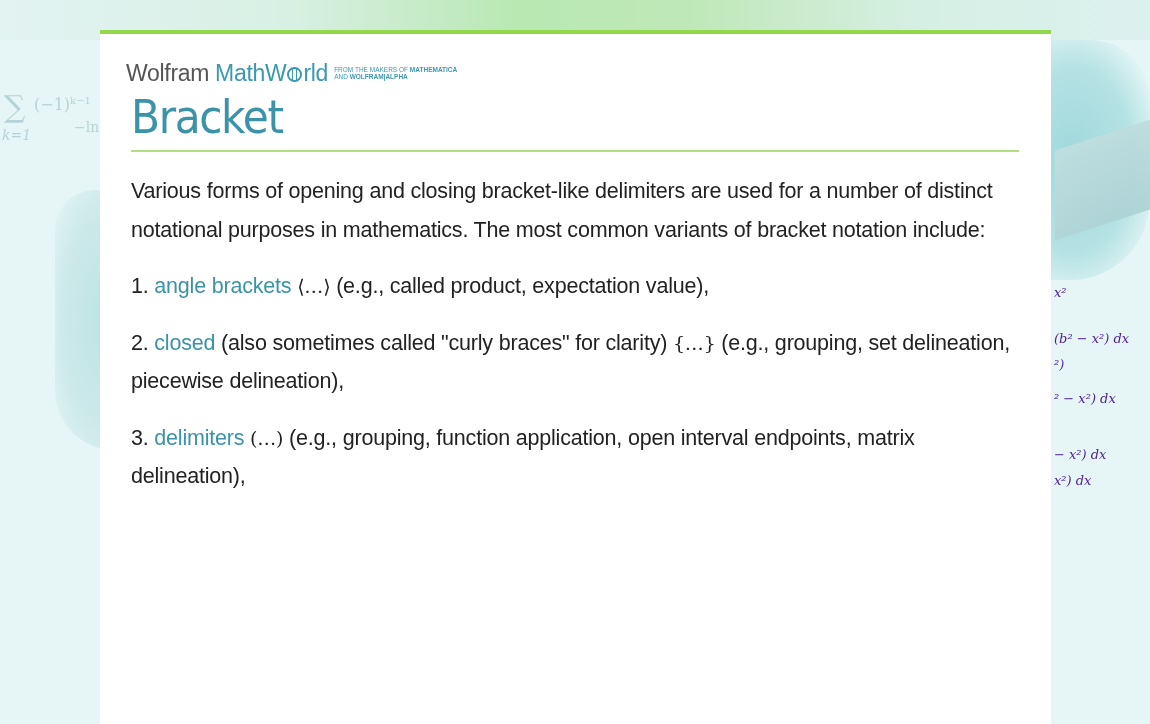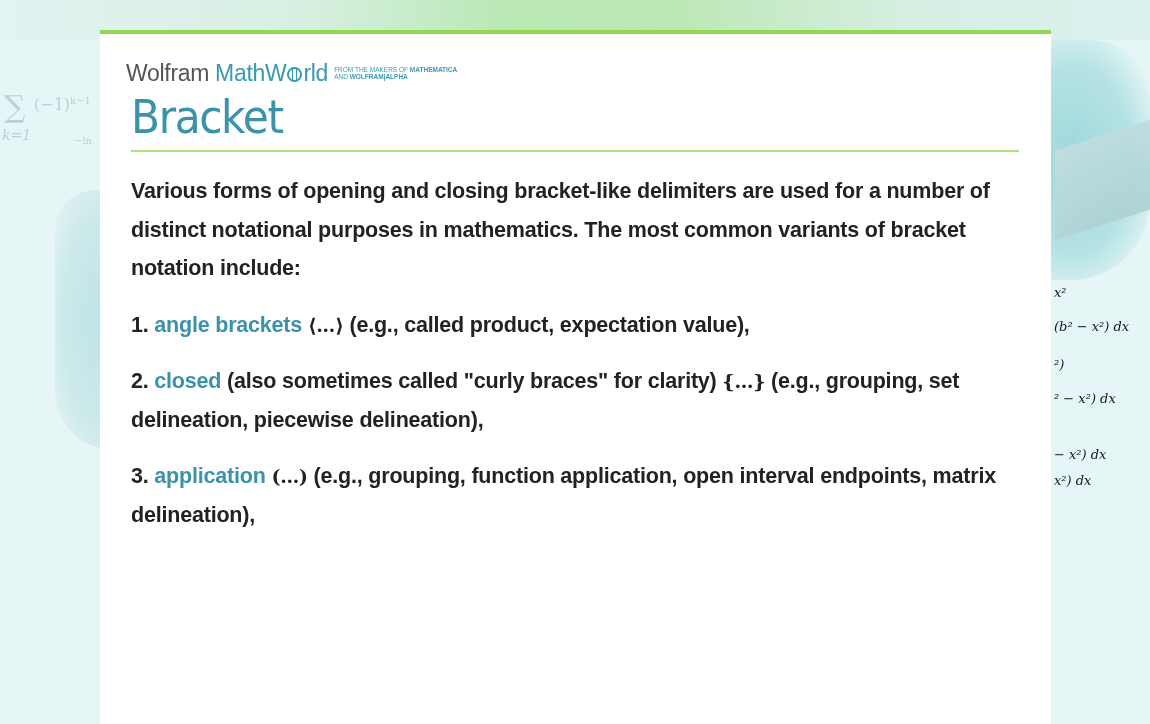--- a/index.html
+++ b/index.html
@@ -12,41 +12,41 @@
       position: absolute; left: 0; top: 0; width: 1150px; height: 40px;
       background: linear-gradient(90deg, #e2f3f2 0%, #d8f0e4 25%, #b9e8b3 45%, #bfe8b8 60%, #d6efe4 80%, #dcf1ef 100%);
     }
     .bg-left-math {
       position: absolute; left: 0; top: 85px; width: 100px; height: 80px;
       font-family: "DejaVu Serif", serif; color: #b5d3d6; font-size: 16px; font-style: italic;
     }
     .bg-left-math .sigma { position: absolute; left: 4px; top: 4px; font-size: 30px; font-style: normal; }
     .bg-left-math .sup { position: absolute; left: 34px; top: 10px; font-size: 16px; font-style: normal; }
     .bg-left-math .low { position: absolute; left: 2px; top: 42px; font-size: 14px; text-align: right; }
-    .bg-left-math .ln { position: absolute; left: 74px; top: 50px; font-size: 10px; font-style: normal; }
+    .bg-left-math .ln { position: absolute; left: 74px; top: 34px; font-size: 14px; font-style: normal; }
     .bg-left-shape {
       position: absolute; left: 55px; top: 190px; width: 80px; height: 260px;
       border-radius: 40px 0 0 60px;
       background: radial-gradient(ellipse at 60% 50%, #b3dfe0 0%, #c7e6e7 60%, rgba(199,230,231,0) 100%);
       opacity: 0.8;
     }
     .bg-right-shape {
       position: absolute; left: 1040px; top: 40px; width: 110px; height: 240px;
       background: radial-gradient(ellipse at 30% 50%, #9fd8dc 0%, #b5e2e4 55%, rgba(220,241,242,0) 85%);
       border-radius: 0 60px 80px 0;
     }
     .bg-right-blade {
       position: absolute; left: 1055px; top: 135px; width: 95px; height: 90px;
       background: linear-gradient(160deg, #c4dfe0 0%, #aacfd2 100%);
       transform: skewY(-18deg);
       opacity: 0.85;
     }
     .bg-right-math {
       position: absolute; left: 1050px; top: 285px; width: 100px; height: 230px;
-      font-family: "DejaVu Serif", serif; font-style: italic; color: #0f172a; font-size: 13px;
+      font-family: "DejaVu Serif", serif; font-style: italic; color: #4c1d95; font-size: 13px;
     }
     .bg-right-math div { position: absolute; left: 4px; }
     .card {
       position: absolute; left: 100px; top: 30px; width: 951px; height: 700px;
       background: #ffffff;
       border-top: 4px solid #92d84a;
       box-sizing: border-box;
     }
     .brand {
       position: absolute; left: 26px; top: 25px; height: 28px;
@@ -68,42 +68,42 @@
       font-family: "DejaVu Sans", sans-serif; font-weight: normal;
       font-size: 46px; color: #3a93a8; letter-spacing: -1.5px;
       transform: scaleX(0.92); transform-origin: left;
     }
     .title-rule {
       position: absolute; left: 31px; top: 116px; width: 888px; height: 2px; background: #b2df80;
     }
     .content {
       position: absolute; left: 31px; top: 138px; width: 900px;
       font-family: "Liberation Sans", sans-serif; font-size: 21.5px; color: #222222;
-      line-height: 38.5px; letter-spacing: -0.2px; font-weight: bold;
+      line-height: 38.5px; letter-spacing: -0.2px;
     }
     .content p { margin: 0 0 18px 0; }
     .content a { color: #3a93a8; text-decoration: none; margin-top: 41px; }
     .math { font-family: "DejaVu Serif", serif; font-size: 19px; }
   </style>
 </head>
 <body>
 
 <div class="bg-top"></div>
 <div class="bg-left-shape"></div>
 <div class="bg-left-math">
   <span class="sigma">∑</span>
   <span class="sup"><span>(−1)</span><sup style="font-size:10px">k−1</sup></span>
   <span class="low">k=1</span>
   <span class="ln">−ln</span>
 </div>
 <div class="bg-right-shape"></div>
 <div class="bg-right-blade"></div>
 <div class="bg-right-math">
   <div style="top:0px">x²</div>
-  <div style="top:34px">(b² − x²)  dx</div>
+  <div style="top:46px">(b² − x²)  dx</div>
   <div style="top:72px">²)</div>
   <div style="top:106px">² − x²)  dx</div>
   <div style="top:162px">− x²)  dx</div>
   <div style="top:188px">x²)  dx</div>
 </div>
 
 <div class="card">
   <div class="brand">
     <span class="wolfram">Wolfram</span>
     <span class="mathworld"><span>MathW</span><span class="globe"></span><span>rld</span></span>
@@ -121,17 +121,17 @@
 
     <p>
       <span>1. </span><a href="#">angle brackets</a><span> </span><span class="math">⟨…⟩</span><span> (e.g., called product, expectation value),</span>
     </p>
 
     <p>
       <span>2. </span><a href="#">closed</a><span> (also sometimes called "curly braces" for clarity) </span><span class="math">{…}</span><span> (e.g., grouping, set delineation, piecewise delineation),</span>
     </p>
 
     <p>
-      <span>3. </span><a href="#">application</a><span> </span><span class="math">(…)</span><span> (e.g., grouping, function application, open interval endpoints, matrix delineation),</span>
+      <span>3. </span><a href="#">delimiters</a><span> </span><span class="math">(…)</span><span> (e.g., grouping, function application, open interval endpoints, matrix delineation),</span>
     </p>
 
   </div>
 </div>
 
 </body></html>

